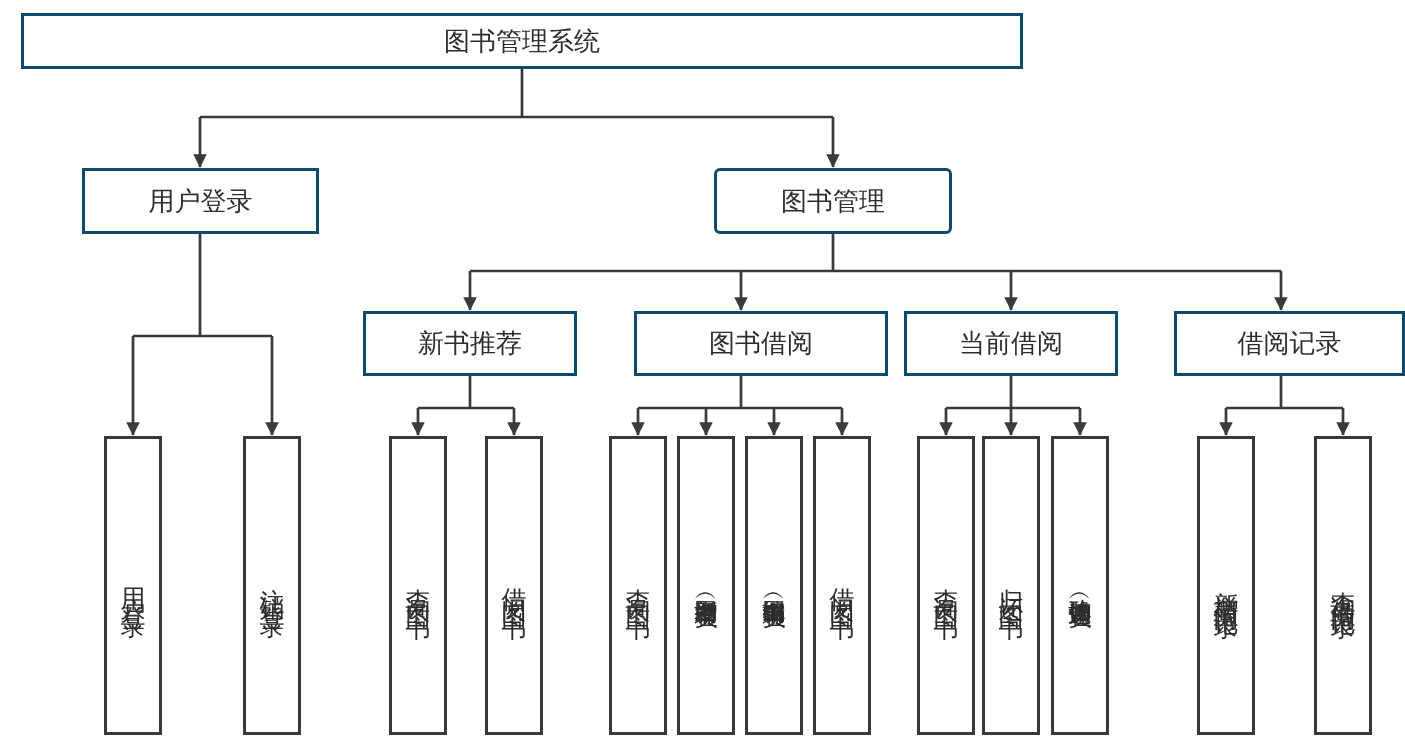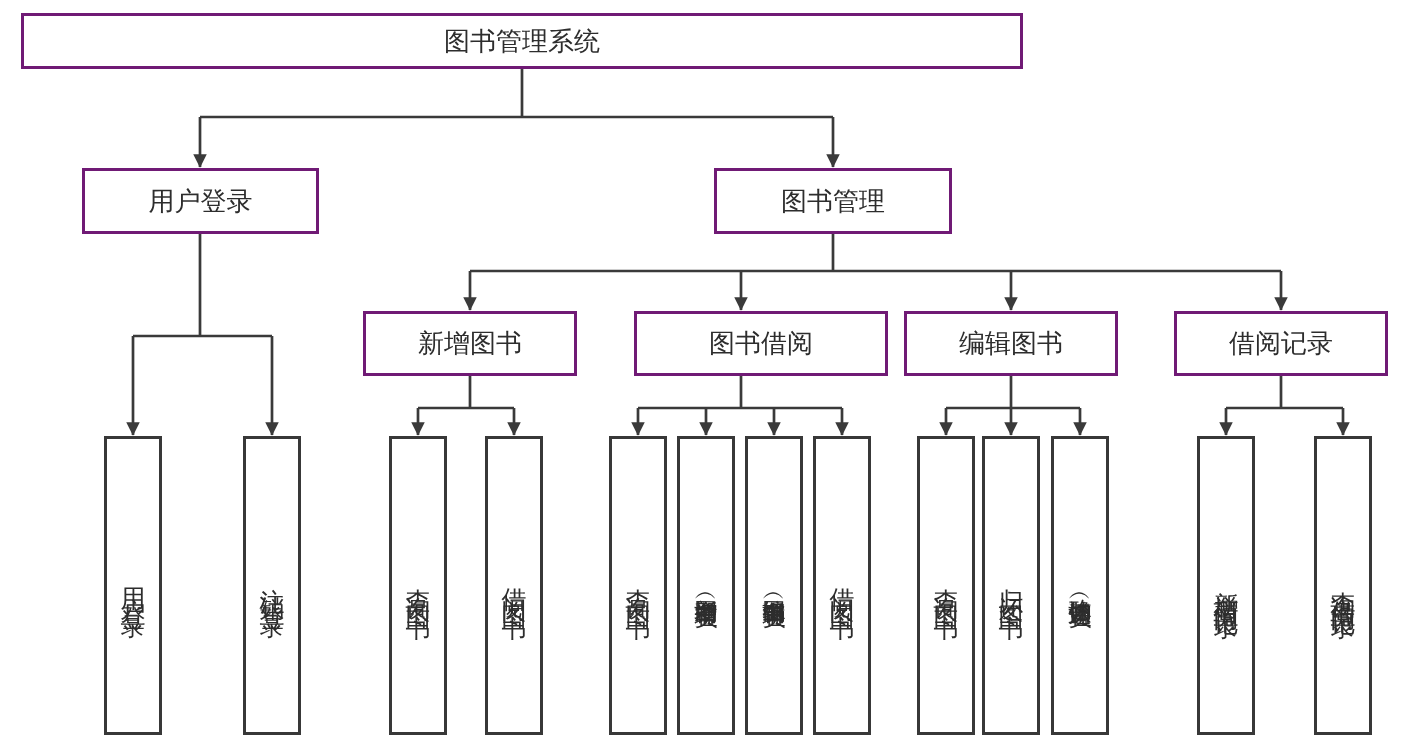--- a/index.html
+++ b/index.html
@@ -12,21 +12,21 @@
     overflow: hidden;
   }
   #connectors {
     position: absolute;
     left: 0; top: 0;
     z-index: 0;
   }
   .node {
     position: absolute;
     box-sizing: border-box;
-    border: 3px solid #701a75;
+    border: 3px solid #0c4a6e;
     background: #ffffff;
     display: flex;
     align-items: center;
     justify-content: center;
     z-index: 1;
     color: #2d2d2d;
     font-size: 26px;
     white-space: nowrap;
   }
   .leaf {
@@ -112,34 +112,34 @@
     </g>
   </svg>
 
   <div class="node" style="left:21px; top:13px; width:1002px; height:56px;">
     <span>图书管理系统</span>
   </div>
 
   <div class="node" style="left:82px; top:168px; width:237px; height:66px;">
     <span>用户登录</span>
   </div>
-  <div class="node" style="left:714px; top:168px; width:238px; height:66px;">
+  <div class="node" style="left:714px; top:168px; width:238px; height:66px;border-radius:6px;">
     <span>图书管理</span>
   </div>
 
   <div class="node" style="left:363px; top:311px; width:214px; height:65px;">
-    <span>新增图书</span>
+    <span>新书推荐</span>
   </div>
   <div class="node" style="left:634px; top:311px; width:254px; height:65px;">
     <span>图书借阅</span>
   </div>
   <div class="node" style="left:904px; top:311px; width:214px; height:65px;">
-    <span>编辑图书</span>
+    <span>当前借阅</span>
   </div>
-  <div class="node" style="left:1174px; top:311px; width:214px; height:65px;">
+  <div class="node" style="left:1174px; top:311px; width:231px; height:65px;">
     <span>借阅记录</span>
   </div>
 
   <div class="leaf" style="left:104px;">
     <span class="v">用户登录</span>
   </div>
   <div class="leaf" style="left:243px;">
     <span class="v">注销登录</span>
   </div>
 

